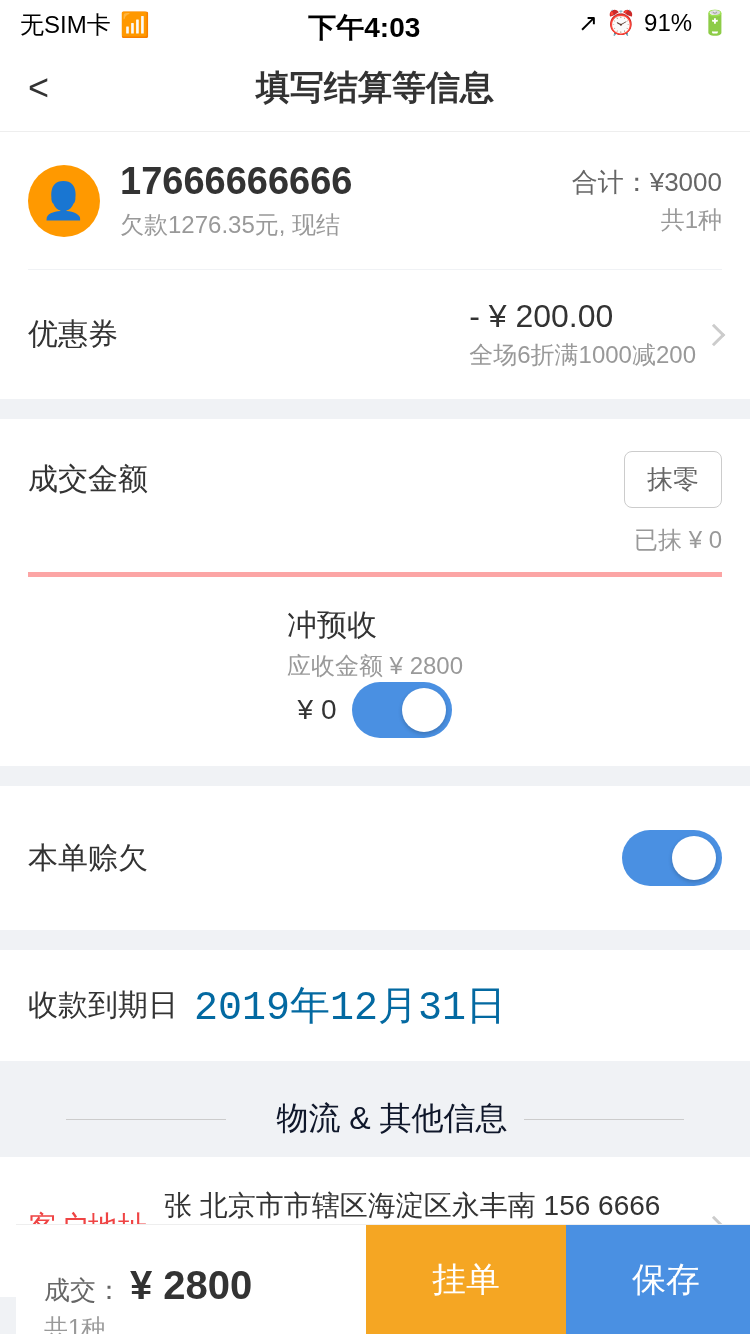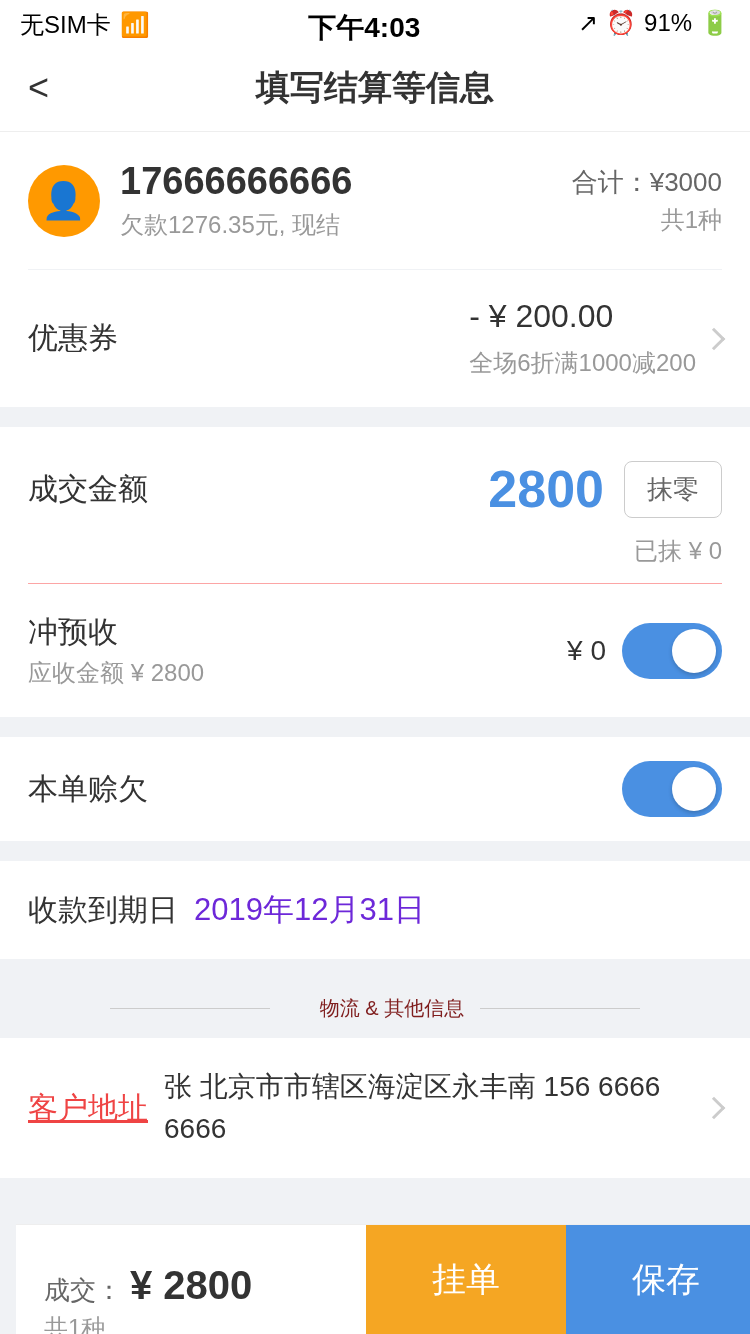--- a/index.html
+++ b/index.html
@@ -96,21 +96,21 @@
     
     .coupon-row {
       display: flex;
       align-items: center;
       justify-content: space-between;
       padding: 28px 0;
     }
     .coupon-label { font-size: 30px; color: #333; }
     .coupon-right { display: flex; align-items: center; gap: 10px; }
     .coupon-amount { font-size: 32px; color: #333; font-weight: 500; }
-    .coupon-detail { font-size: 24px; color: #999; margin-top: 12px; text-align: right; }
+    .coupon-detail { font-size: 24px; color: #999; margin-top: 4px; text-align: right; }
     .chevron-right {
       width: 16px;
       height: 16px;
       border-right: 3px solid #ccc;
       border-top: 3px solid #ccc;
       transform: rotate(45deg);
       flex-shrink: 0;
     }
 
     
@@ -167,49 +167,49 @@
       border-radius: 50%;
       background: #fff;
       box-shadow: 0 2px 4px rgba(0,0,0,0.2);
     }
 
     
     .debt-row {
       display: flex;
       align-items: center;
       justify-content: space-between;
-      padding: 24px 0;
+      padding: 44px 0;
     }
 
     
     .due-row {
       display: flex;
       align-items: center;
       padding: 28px 0;
       gap: 16px;
     }
     .due-label { font-size: 30px; color: #333; }
-    .due-value { font-size: 31px; color: #6d28d9; }
+    .due-value { font-size: 40px; color: #0369a1; font-family: Liberation Mono, monospace; }
 
     
     .divider-label {
       display: flex;
       align-items: center;
       justify-content: center;
       background: #f0f2f5;
       padding: 16px 0;
       gap: 16px;
     }
     .divider-line {
       flex: 1;
       height: 1px;
       background: #ccc;
       max-width: 160px;
     }
-    .divider-text { font-size: 20px; color: #7f1d1d; margin-left: 34px; }
+    .divider-text { font-size: 32px; color: #0f172a; margin-left: 34px; }
 
     
     .address-row {
       display: flex;
       align-items: center;
       justify-content: space-between;
       padding: 28px 0;
       background: #fff;
     }
     .address-label { font-size: 30px; color: #ef4444; flex-shrink: 0; margin-right: 16px; text-decoration: underline; }
@@ -310,27 +310,26 @@
     </div>
   </div>
 </div>
 
 <div class="section-gap"></div>
 
 <div class="card-section">
   <div class="amount-row">
     <div class="row-label">成交金额</div>
     <div class="amount-right">
-      <div class="amount-value">2800</div>
       <div class="round-btn">抹零</div>
     </div>
   </div>
   <div class="already-rounded">已抹  ¥ 0</div>
 
-  <div class="toggle-row" style="border-top: 1px solid #fca5a5;">
+  <div class="toggle-row" style="border-top: 5px solid #fca5a5; flex-direction: column;">
     <div class="toggle-row-left">
       <div class="row-label">冲预收</div>
       <div class="toggle-info">应收金额 ¥ 2800</div>
     </div>
     <div class="toggle-right">
       <div class="toggle-amount">¥ 0</div>
       <div class="toggle-switch"></div>
     </div>
   </div>
 </div>

